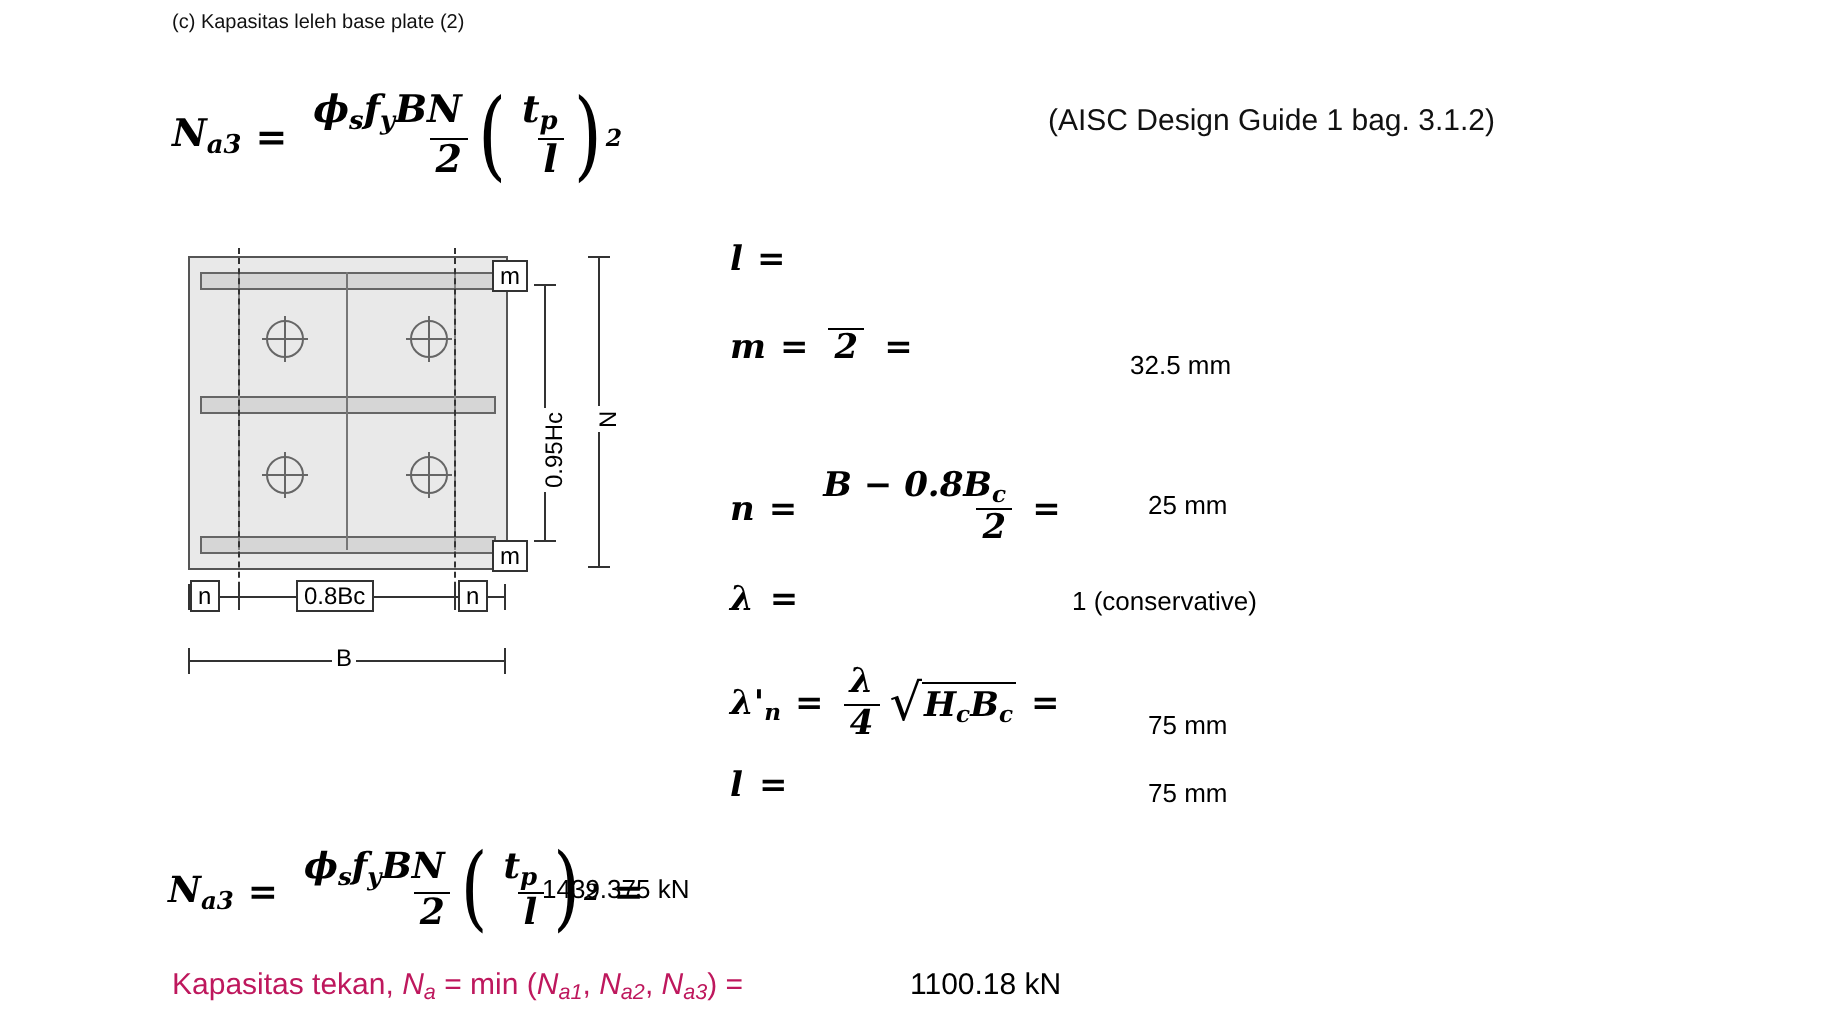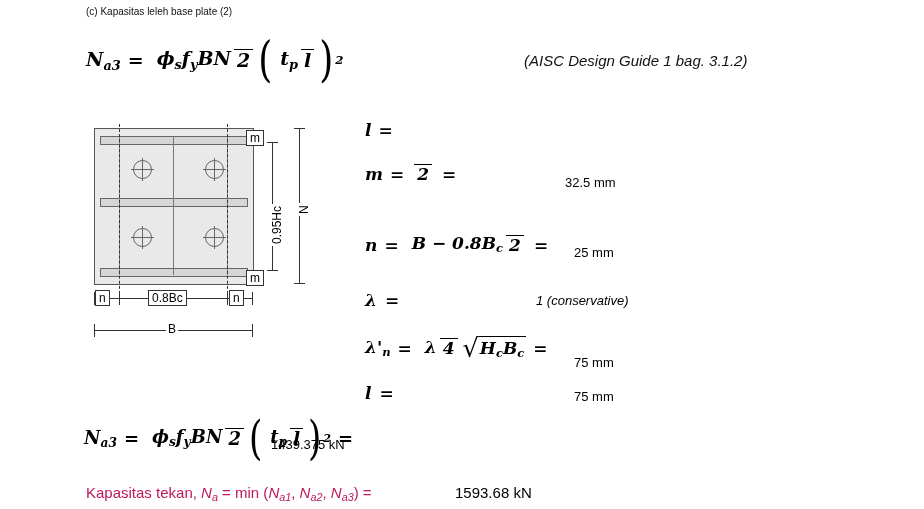--- a/index.html
+++ b/index.html
@@ -12,31 +12,31 @@
     overflow:hidden;
   }
   .page{position:relative;width:924px;height:509px;}
 
   .abs{position:absolute;}
 
   .title{
     left:86px;top:6px;font-size:10px;color:#111;
   }
   .refnote{
-    left:524px;top:52px;font-size:15px;font-style:italic;color:#111;
+    left:524px;top:52px;font-size:15px;color:#111;
   }
 
   
   .math{
     font-family:"DejaVu Serif", serif;
     font-weight:bold;font-style:italic;
     color:#000;
   }
   .frac{
-    display:inline-flex;align-items:center;
+    display:inline-flex;flex-direction:column;align-items:flex-end;
     vertical-align:middle;margin:0 3px;
   }
   .frac .num{padding:0 3px 1px 3px;line-height:1.05;}
   .frac .den{padding:1px 3px 0 3px;line-height:1.05;border-top:1.6px solid #000;}
   .sub{font-size:.68em;vertical-align:-.28em;font-style:italic;}
   .sup{font-size:.62em;vertical-align:.62em;font-style:italic;}
   .paren{font-size:1.9em;font-weight:normal;font-style:normal;line-height:.8;}
   .big-paren{display:inline-block;transform:scaleY(1.35);font-weight:500;}
 
   
@@ -54,21 +54,21 @@
   #eq-lambda-n{left:365px;top:333px;}
   #eq-l-val{left:365px;top:383px;}
 
   .value{
     position:absolute;font-family:"Liberation Sans", sans-serif;
     font-style:normal;font-weight:normal;font-size:13px;color:#000;
     white-space:nowrap;
   }
   #val-m{left:565px;top:175px;}
   #val-n{left:574px;top:245px;}
-  #val-lambda{left:536px;top:293px;font-style:italic;}
+  #val-lambda{left:536px;top:293px;}
   #val-lambda-n{left:574px;top:355px;}
   #val-l{left:574px;top:389px;}
   #val-na3{left:271px;top:437px;}
 
   .bottomline{
     left:86px;top:484px;font-size:15px;color:#be185d;
   }
   .bottomline .it{font-style:italic;}
   .bottomline .sb{font-size:.72em;vertical-align:-.25em;font-style:italic;}
   #val-na{left:455px;top:484px;font-size:15px;}
@@ -249,15 +249,15 @@
     </span>
     <span class="paren big-paren">)</span>
     <span class="sup" style="font-weight:bold;">2</span>
     <span style="margin-left:5px;">=</span>
   </div>
   <div class="value" id="val-na3">1439.375  kN</div>
 
   <div class="abs bottomline">
     <span>Kapasitas tekan, </span><span class="it">N</span><span class="sb">a</span><span> = min (</span><span class="it">N</span><span class="sb">a1</span><span>, </span><span class="it">N</span><span class="sb">a2</span><span>, </span><span class="it">N</span><span class="sb">a3</span><span>) =</span>
   </div>
-  <div class="value" id="val-na">1593.68  kN</div>
+  <div class="value" id="val-na">1100.18  kN</div>
 
 </div>
 
 </body></html>

